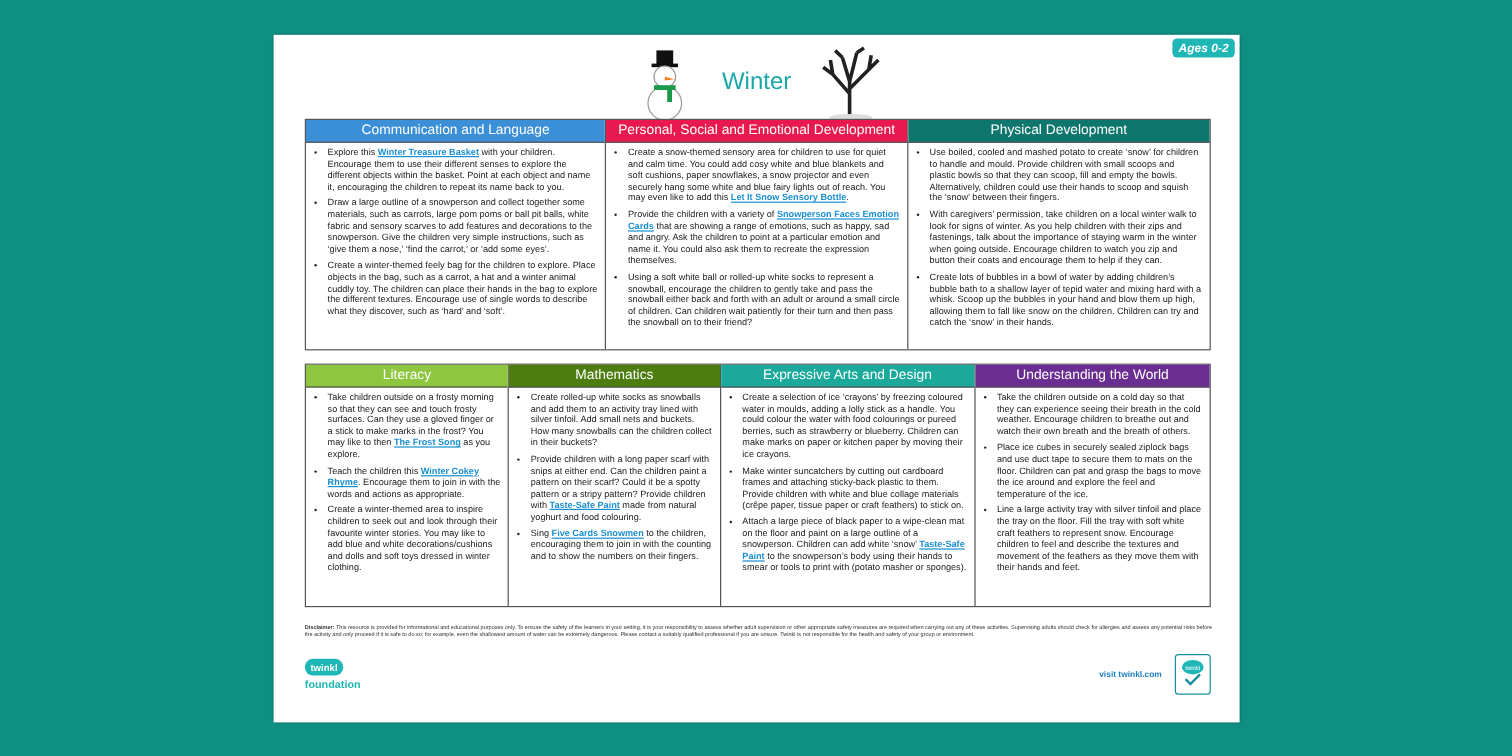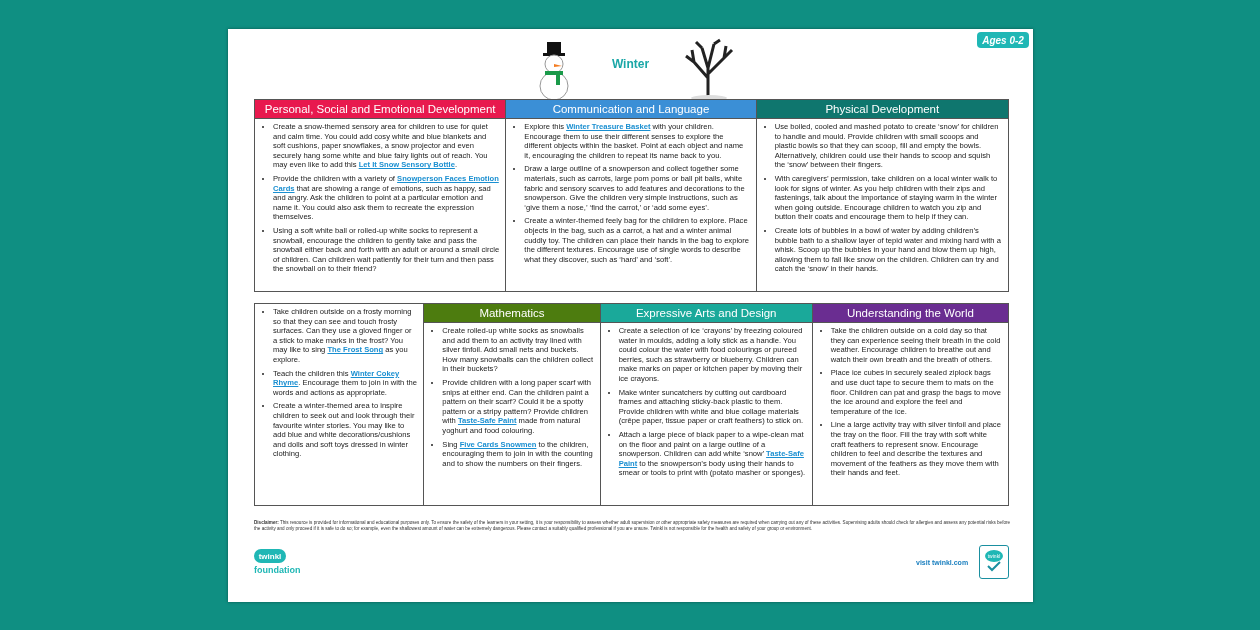--- a/index.html
+++ b/index.html
@@ -1,18 +1,18 @@
 <!DOCTYPE html>
 <html><head>
 <meta charset="utf-8">
 <style>
   html,body{margin:0;padding:0;}
   body{width:1260px;height:630px;background:#0f8f82;font-family:"Liberation Sans",sans-serif;position:relative;overflow:hidden;}
   .page{position:absolute;left:228px;top:29px;width:805px;height:573px;background:#fff;box-shadow:0 0 3px rgba(0,0,0,.4);}
-  .title{position:absolute;left:0;width:100%;top:28px;text-align:center;font-size:12px;font-weight:bold;color:#1aa7a7;}
+  .title{position:absolute;left:0;width:100%;top:28px;text-align:center;font-size:20px;font-weight:normal;color:#1aa7a7;}
   .ages{position:absolute;right:4px;top:3px;width:52px;height:16px;background:#1fb7b5;border-radius:4px;color:#fff;font-size:10px;font-weight:bold;display:flex;align-items:center;justify-content:center;font-style:italic;}
   .snowman{position:absolute;left:308px;top:11px;width:36px;height:62px;}
   .tree{position:absolute;left:452px;top:9px;width:58px;height:62px;}
   .row{position:absolute;left:26px;display:flex;border:1px solid #555;}
   .row1{top:70px;width:753px;height:191px;}
   .row2{top:274px;width:753px;height:201px;}
   .col{border-right:1px solid #555;display:flex;flex-direction:column;}
   .col:last-child{border-right:none;}
   .head{color:#fff;font-size:11.5px;text-align:center;height:18px;line-height:18px;border-bottom:1px solid #555;}
   ul{margin:0;padding:3px 6px 0 18px;font-size:7.6px;line-height:9.6px;color:#222;}
@@ -38,50 +38,51 @@
     <polygon points="18,24 26,26 18,27" fill="#f47c20"></polygon>
   </svg>
   <div class="title">Winter</div>
   <svg class="tree" viewBox="0 0 58 62">
     <path d="M28 62 L28 30 M28 40 L14 24 M28 36 L44 20 M28 30 L22 10 M28 30 L34 6 M14 24 L6 18 M44 20 L52 12 M22 10 L16 4 M34 6 L40 2 M14 24 L12 12 M44 20 L46 8" stroke="#222" stroke-width="3" fill="none"></path>
     <ellipse cx="29" cy="60" rx="18" ry="3" fill="#ddd"></ellipse>
   </svg>
   <div class="ages">Ages 0-2</div>
 
   <div class="row row1">
+    <div class="col" style="width:250px">
+      <div class="head" style="background:#3b8fd6">Communication and Language</div>
+      <ul>
+          <li><span>Explore this </span><span class="lnk">Winter Treasure Basket</span><span> with your children. Encourage them to use their different senses to explore the different objects within the basket. Point at each object and name it, encouraging the children to repeat its name back to you.</span></li>
+          <li><span>Draw a large outline of a snowperson and collect together some materials, such as carrots, large pom poms or ball pit balls, white fabric and sensory scarves to add features and decorations to the snowperson. Give the children very simple instructions, such as ‘give them a nose,’ ‘find the carrot,’ or ‘add some eyes’.</span></li>
+          <li><span>Create a winter-themed feely bag for the children to explore. Place objects in the bag, such as a carrot, a hat and a winter animal cuddly toy. The children can place their hands in the bag to explore the different textures. Encourage use of single words to describe what they discover, such as ‘hard’ and ‘soft’.</span></li>
+        </ul>
+    </div>
     <div class="col" style="width:251px">
       <div class="head" style="background:#e8194e">Personal, Social and Emotional Development</div>
       <ul>
           <li><span>Create a snow-themed sensory area for children to use for quiet and calm time. You could add cosy white and blue blankets and soft cushions, paper snowflakes, a snow projector and even securely hang some white and blue fairy lights out of reach. You may even like to add this </span><span class="lnk">Let It Snow Sensory Bottle</span><span>.</span></li>
           <li><span>Provide the children with a variety of </span><span class="lnk">Snowperson Faces Emotion Cards</span><span> that are showing a range of emotions, such as happy, sad and angry. Ask the children to point at a particular emotion and name it. You could also ask them to recreate the expression themselves.</span></li>
           <li><span>Using a soft white ball or rolled-up white socks to represent a snowball, encourage the children to gently take and pass the snowball either back and forth with an adult or around a small circle of children. Can children wait patiently for their turn and then pass the snowball on to their friend?</span></li>
-        </ul>
-    </div>
-    <div class="col" style="width:250px">
-      <div class="head" style="background:#3b8fd6">Communication and Language</div>
-      <ul>
-          <li><span>Explore this </span><span class="lnk">Winter Treasure Basket</span><span> with your children. Encourage them to use their different senses to explore the different objects within the basket. Point at each object and name it, encouraging the children to repeat its name back to you.</span></li>
-          <li><span>Draw a large outline of a snowperson and collect together some materials, such as carrots, large pom poms or ball pit balls, white fabric and sensory scarves to add features and decorations to the snowperson. Give the children very simple instructions, such as ‘give them a nose,’ ‘find the carrot,’ or ‘add some eyes’.</span></li>
-          <li><span>Create a winter-themed feely bag for the children to explore. Place objects in the bag, such as a carrot, a hat and a winter animal cuddly toy. The children can place their hands in the bag to explore the different textures. Encourage use of single words to describe what they discover, such as ‘hard’ and ‘soft’.</span></li>
         </ul>
     </div>
     <div class="col" style="width:252px">
       <div class="head" style="background:#0f766e">Physical Development</div>
       <ul>
           <li><span>Use boiled, cooled and mashed potato to create ‘snow’ for children to handle and mould. Provide children with small scoops and plastic bowls so that they can scoop, fill and empty the bowls. Alternatively, children could use their hands to scoop and squish the ‘snow’ between their fingers.</span></li>
           <li><span>With caregivers’ permission, take children on a local winter walk to look for signs of winter. As you help children with their zips and fastenings, talk about the importance of staying warm in the winter when going outside. Encourage children to watch you zip and button their coats and encourage them to help if they can.</span></li>
           <li><span>Create lots of bubbles in a bowl of water by adding children’s bubble bath to a shallow layer of tepid water and mixing hard with a whisk. Scoop up the bubbles in your hand and blow them up high, allowing them to fall like snow on the children. Children can try and catch the ‘snow’ in their hands.</span></li>
         </ul>
     </div>
   </div>
 
   <div class="row row2">
     <div class="col" style="width:169px">
+      <div class="head" style="background:#8ec63f">Literacy</div>
       <ul>
-          <li><span>Take children outside on a frosty morning so that they can see and touch frosty surfaces. Can they use a gloved finger or a stick to make marks in the frost? You may like to sing </span><span class="lnk">The Frost Song</span><span> as you explore.</span></li>
+          <li><span>Take children outside on a frosty morning so that they can see and touch frosty surfaces. Can they use a gloved finger or a stick to make marks in the frost? You may like to then </span><span class="lnk">The Frost Song</span><span> as you explore.</span></li>
           <li><span>Teach the children this </span><span class="lnk">Winter Cokey Rhyme</span><span>. Encourage them to join in with the words and actions as appropriate.</span></li>
           <li><span>Create a winter-themed area to inspire children to seek out and look through their favourite winter stories. You may like to add blue and white decorations/cushions and dolls and soft toys dressed in winter clothing.</span></li>
         </ul>
     </div>
     <div class="col" style="width:176px">
       <div class="head" style="background:#4d7c0f">Mathematics</div>
       <ul>
           <li><span>Create rolled-up white socks as snowballs and add them to an activity tray lined with silver tinfoil. Add small nets and buckets. How many snowballs can the children collect in their buckets?</span></li>
           <li><span>Provide children with a long paper scarf with snips at either end. Can the children paint a pattern on their scarf? Could it be a spotty pattern or a stripy pattern? Provide children with </span><span class="lnk">Taste-Safe Paint</span><span> made from natural yoghurt and food colouring.</span></li>
           <li><span>Sing </span><span class="lnk">Five Cards Snowmen</span><span> to the children, encouraging them to join in with the counting and to show the numbers on their fingers.</span></li>

